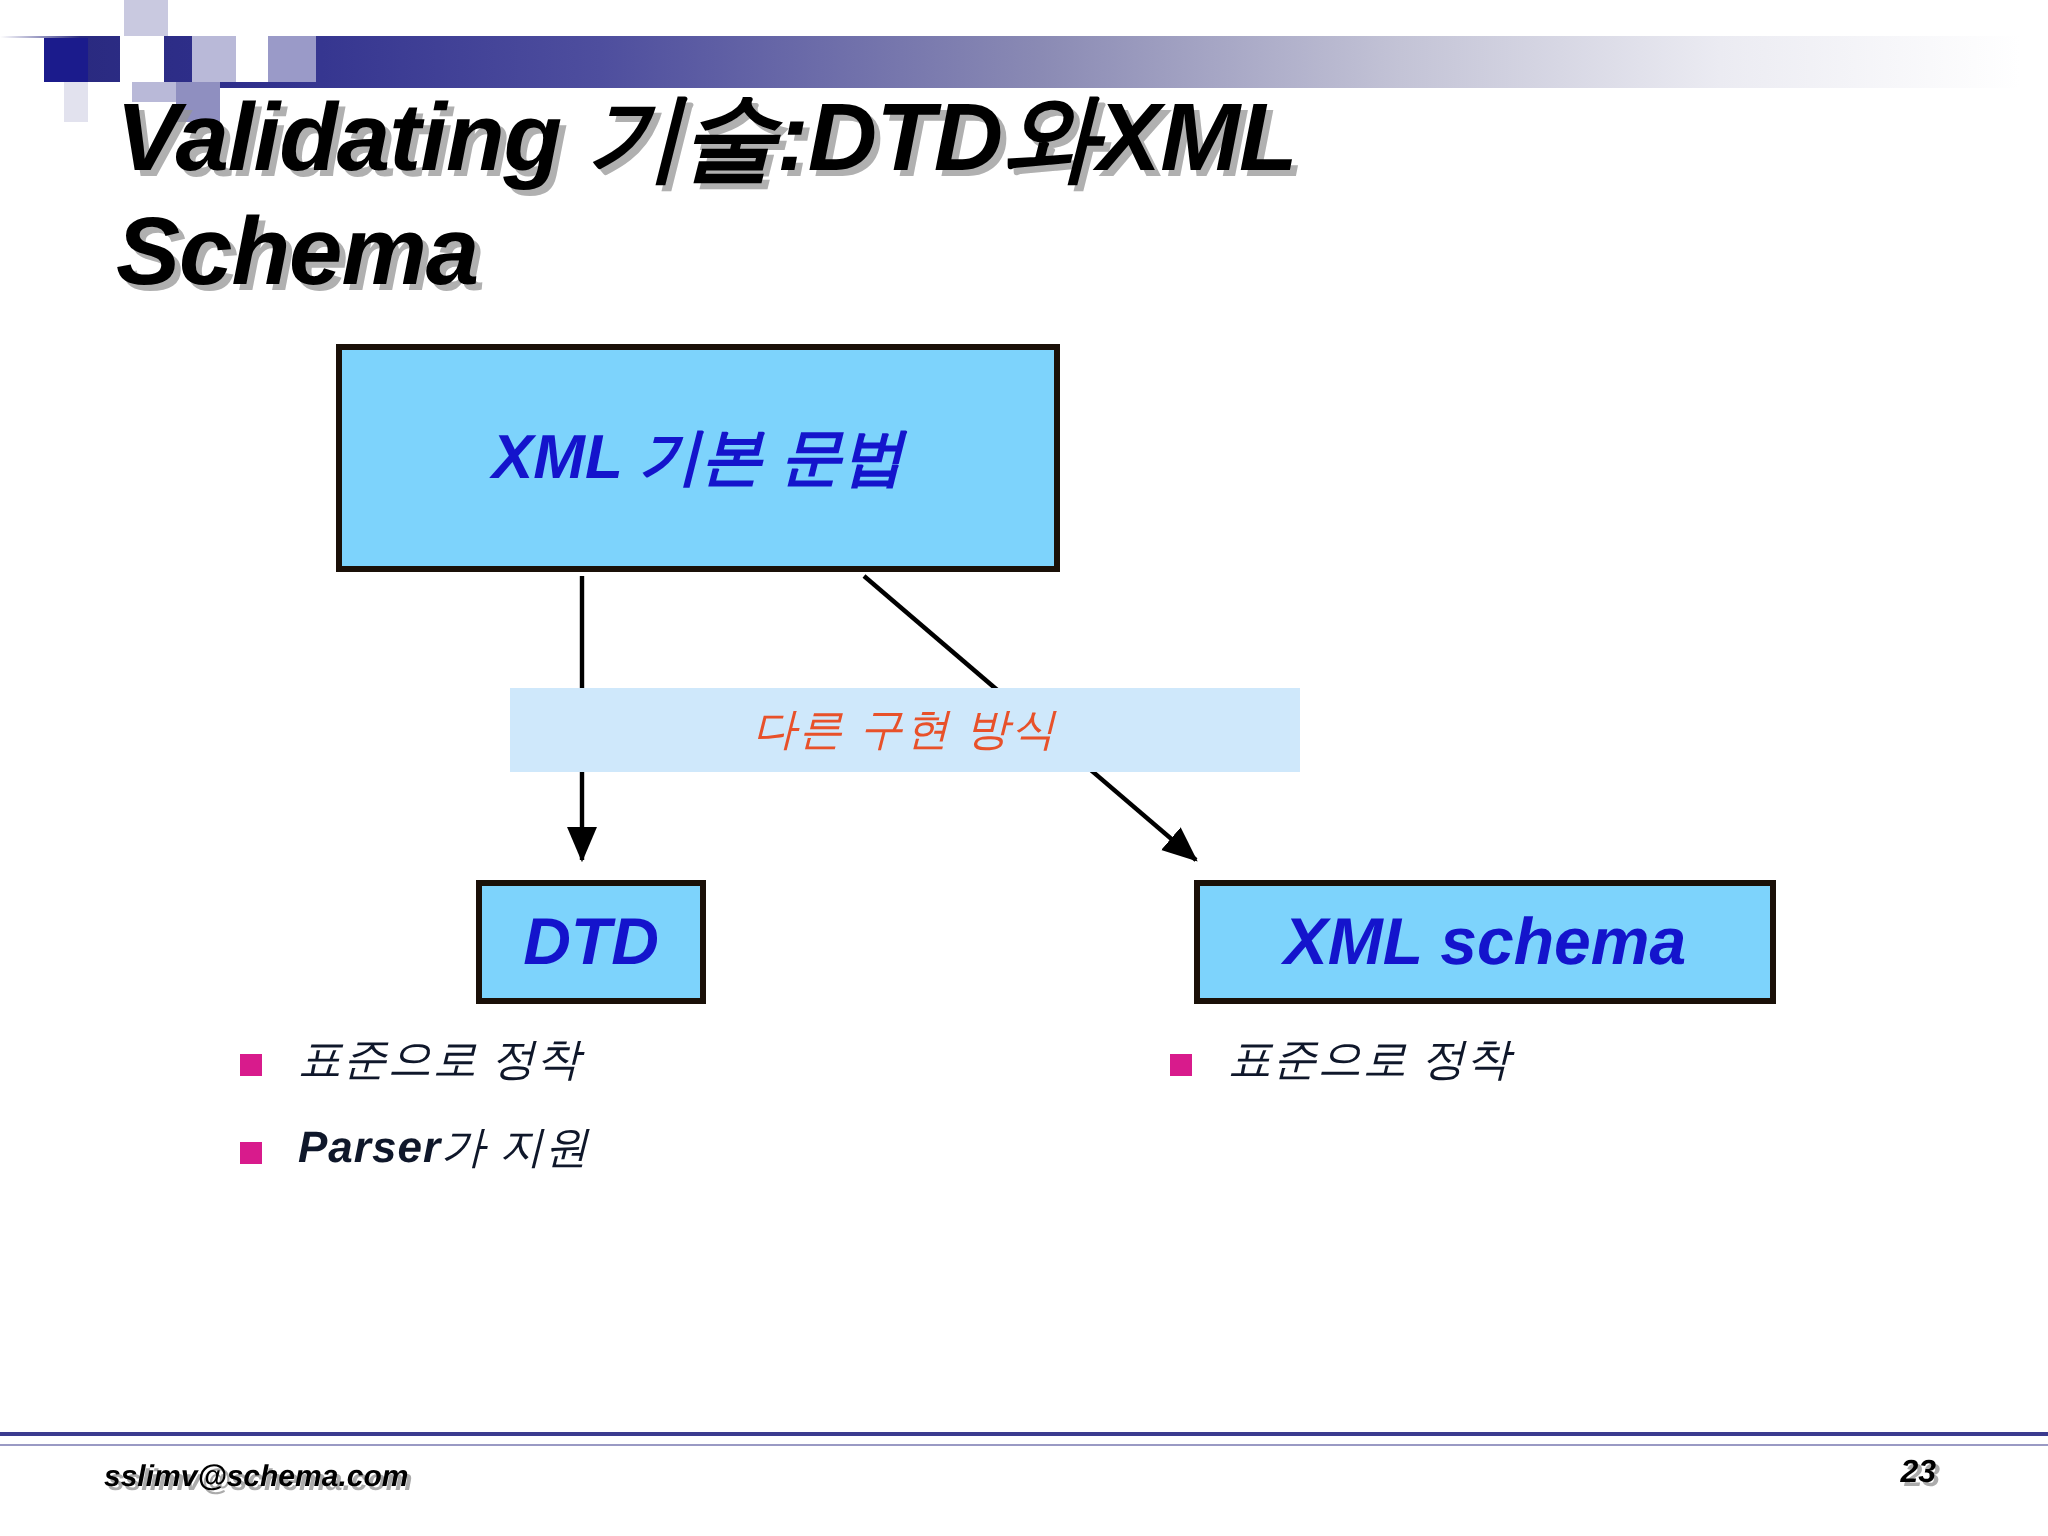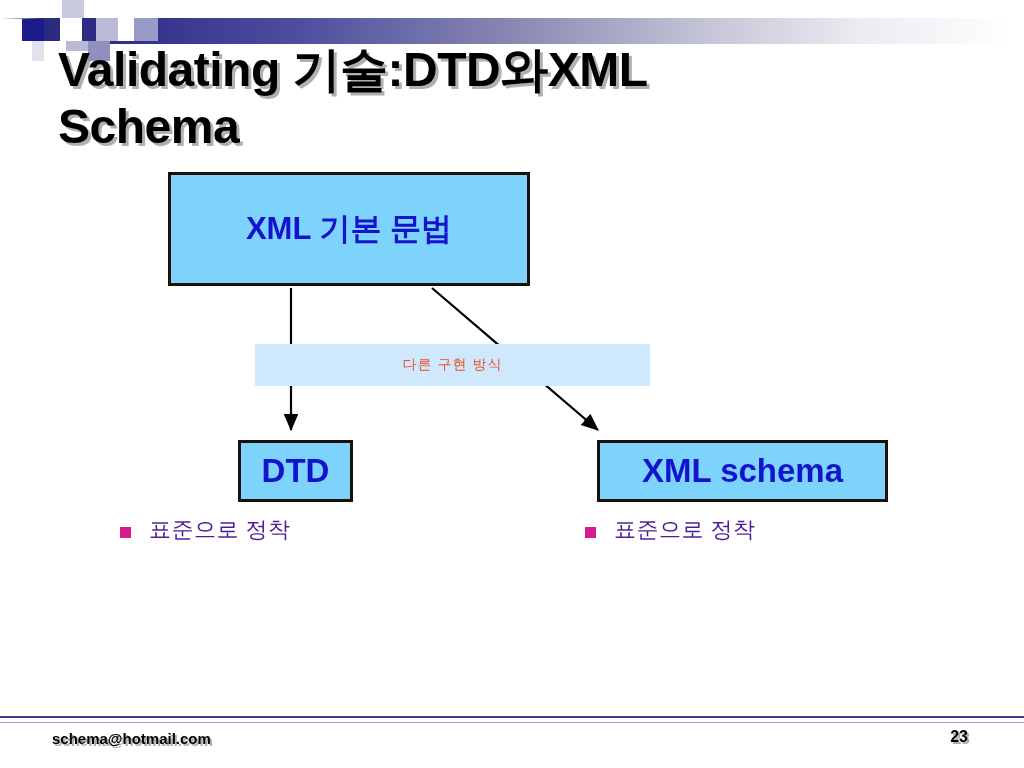--- a/index.html
+++ b/index.html
@@ -10,20 +10,21 @@
   }
   body {
     font-family: "Liberation Sans", "DejaVu Sans", sans-serif;
   }
   #slide {
     position: relative;
     width: 1024px;
     height: 768px;
     overflow: hidden;
     background: #ffffff;
+    font-style: italic;
   }
 
   
   #header-deco {
     position: absolute;
     left: 0; top: 0;
     width: 1024px;
     height: 60px;
     pointer-events: none;
   }
@@ -97,21 +98,21 @@
   #node-xml-basic {
     left: 168px; top: 172px;
     width: 362px; height: 114px;
   }
   #node-xml-basic .node-label { font-size: 31px; }
 
   #node-other-method {
     left: 255px; top: 344px;
     width: 395px; height: 42px;
   }
-  #node-other-method .node-label { font-size: 14px; letter-spacing: 1px; }
+  #node-other-method .node-label { font-size: 22px; letter-spacing: 1px; }
 
   #node-dtd {
     left: 238px; top: 440px;
     width: 115px; height: 62px;
   }
   #node-dtd .node-label { font-size: 33px; }
 
   #node-xml-schema {
     left: 597px; top: 440px;
     width: 291px; height: 62px;
@@ -123,21 +124,21 @@
     position: absolute;
   }
   #bullets-dtd   { left: 120px; top: 518px; width: 330px; }
   #bullets-xmlsc { left: 585px; top: 518px; width: 330px; }
 
   .bullet-item {
     display: flex;
     align-items: flex-start;
     margin-bottom: 20px;
     font-size: 22px;
-    color: #4c1d95;
+    color: #0f172a;
     line-height: 1.1;
   }
   .bullet-marker {
     width: 11px;
     height: 11px;
     background: #D81B8C;
     margin-right: 18px;
     margin-top: 9px;
     flex: 0 0 auto;
   }
@@ -233,26 +234,30 @@
 
   <div class="node node-main" id="node-dtd">
     <span class="node-label">DTD</span>
   </div>
 
   <div class="bullet-col" id="bullets-dtd">
     <div class="bullet-item">
       <span class="bullet-marker"></span>
       <span class="bullet-text"><b></b><span>표준으로 정착</span></span>
     </div>
+    <div class="bullet-item">
+      <span class="bullet-marker"></span>
+      <span class="bullet-text"><b>Parser</b><span>가 지원</span></span>
+    </div>
   </div>
 
   <div class="bullet-col" id="bullets-xmlsc">
     <div class="bullet-item">
       <span class="bullet-marker"></span>
       <span class="bullet-text"><b></b><span>표준으로 정착</span></span>
     </div>
   </div>
 
   <div id="footer-rule"></div>
-  <div id="footer-email">schema@hotmail.com</div>
+  <div id="footer-email">sslimv@schema.com</div>
   <div id="footer-pagenum">23</div>
 
 </div>
 
 </body></html>

